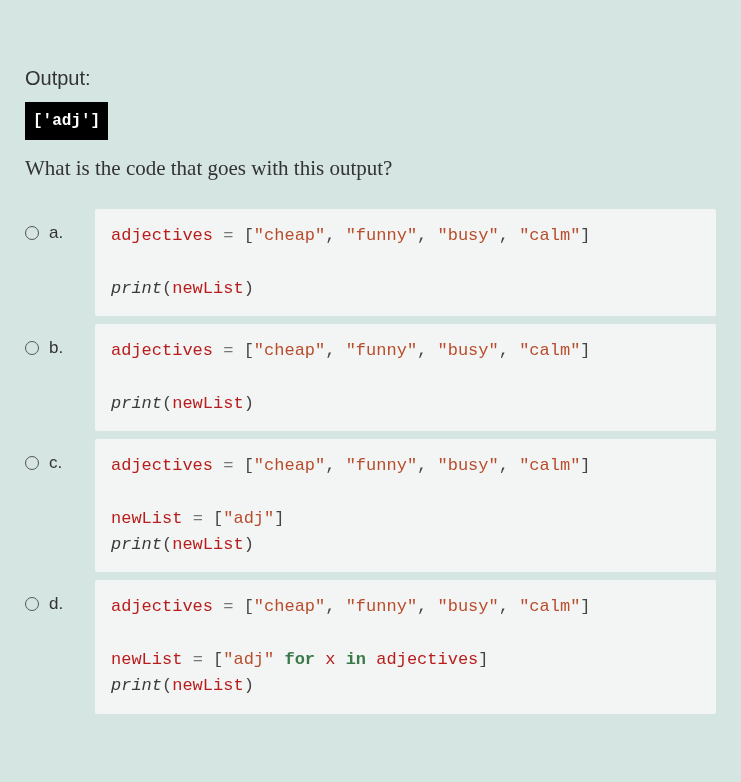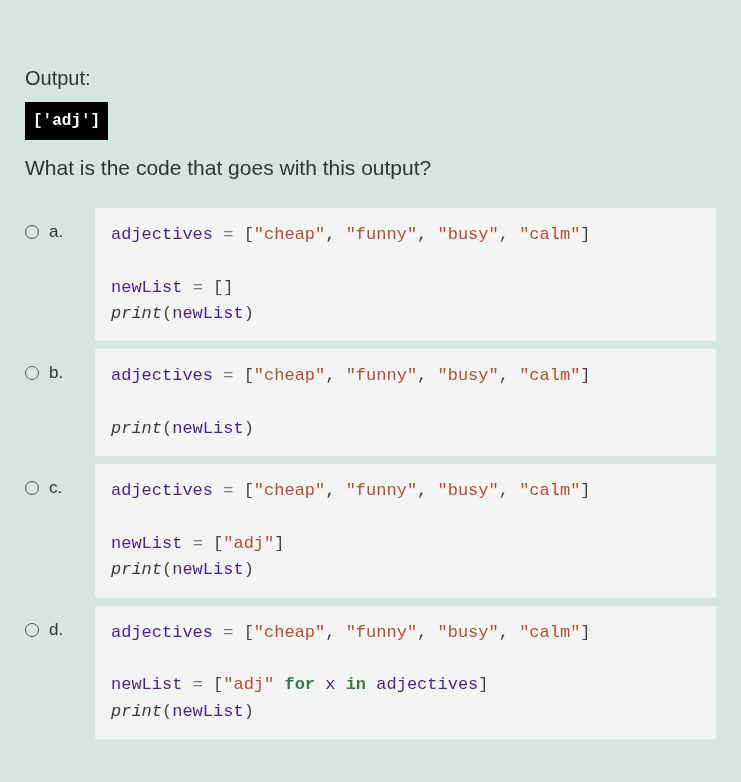--- a/index.html
+++ b/index.html
@@ -27,20 +27,21 @@
       font-weight: bold;
       font-size: 16px;
       padding: 10px 8px;
       display: inline-block;
       margin-bottom: 16px;
     }
     .question-text {
       font-size: 21px;
       color: #333;
       margin-bottom: 28px;
+      font-family: Liberation Serif, serif;
     }
     .option {
       display: flex;
       align-items: flex-start;
       margin-bottom: 8px;
     }
     .radio-label {
       display: flex;
       align-items: flex-start;
       gap: 10px;
@@ -63,21 +64,21 @@
       padding: 14px 16px;
       font-family: 'Courier New', monospace;
       font-size: 17px;
       line-height: 1.55;
       flex: 1;
       border-radius: 2px;
     }
     .code-line {
       white-space: pre;
     }
-    .t-var { color: #4c1d95; margin-top: 40px; }
+    .t-var { color: #b91c1c; margin-top: 40px; }
     .t-op { color: #777; }
     .t-punc { color: #444; }
     .t-str { color: #b84c2c; }
     .t-kw { color: #3a7a4a; font-weight: bold; }
     .t-func { color: #3a3a3a; font-style: italic; }
   </style>
 </head>
 <body>
 
 
@@ -88,21 +89,20 @@
 
 <div id="options-container">
     <div class="option">
       <div class="radio-label">
         <span class="radio-circle"></span>
         <span>a.</span>
       </div>
       <div class="code-block">
         <div class="code-line"><span class="t-var">adjectives</span><span> </span><span class="t-op">=</span><span> </span><span class="t-punc">[</span><span class="t-str">"cheap"</span><span class="t-punc">, </span><span class="t-str">"funny"</span><span class="t-punc">, </span><span class="t-str">"busy"</span><span class="t-punc">, </span><span class="t-str">"calm"</span><span class="t-punc">]</span></div>
         <div class="code-line">&nbsp;</div>
-        <div class="code-line"><span class="t-var">newList</span><span> </span><span class="t-op">=</span><span> </span><span class="t-punc">[]</span></div>
         <div class="code-line"><span class="t-func">print</span><span class="t-punc">(</span><span class="t-var">newList</span><span class="t-punc">)</span></div>
       </div>
     </div>
     <div class="option">
       <div class="radio-label">
         <span class="radio-circle"></span>
         <span>b.</span>
       </div>
       <div class="code-block">
         <div class="code-line"><span class="t-var">adjectives</span><span> </span><span class="t-op">=</span><span> </span><span class="t-punc">[</span><span class="t-str">"cheap"</span><span class="t-punc">, </span><span class="t-str">"funny"</span><span class="t-punc">, </span><span class="t-str">"busy"</span><span class="t-punc">, </span><span class="t-str">"calm"</span><span class="t-punc">]</span></div>

